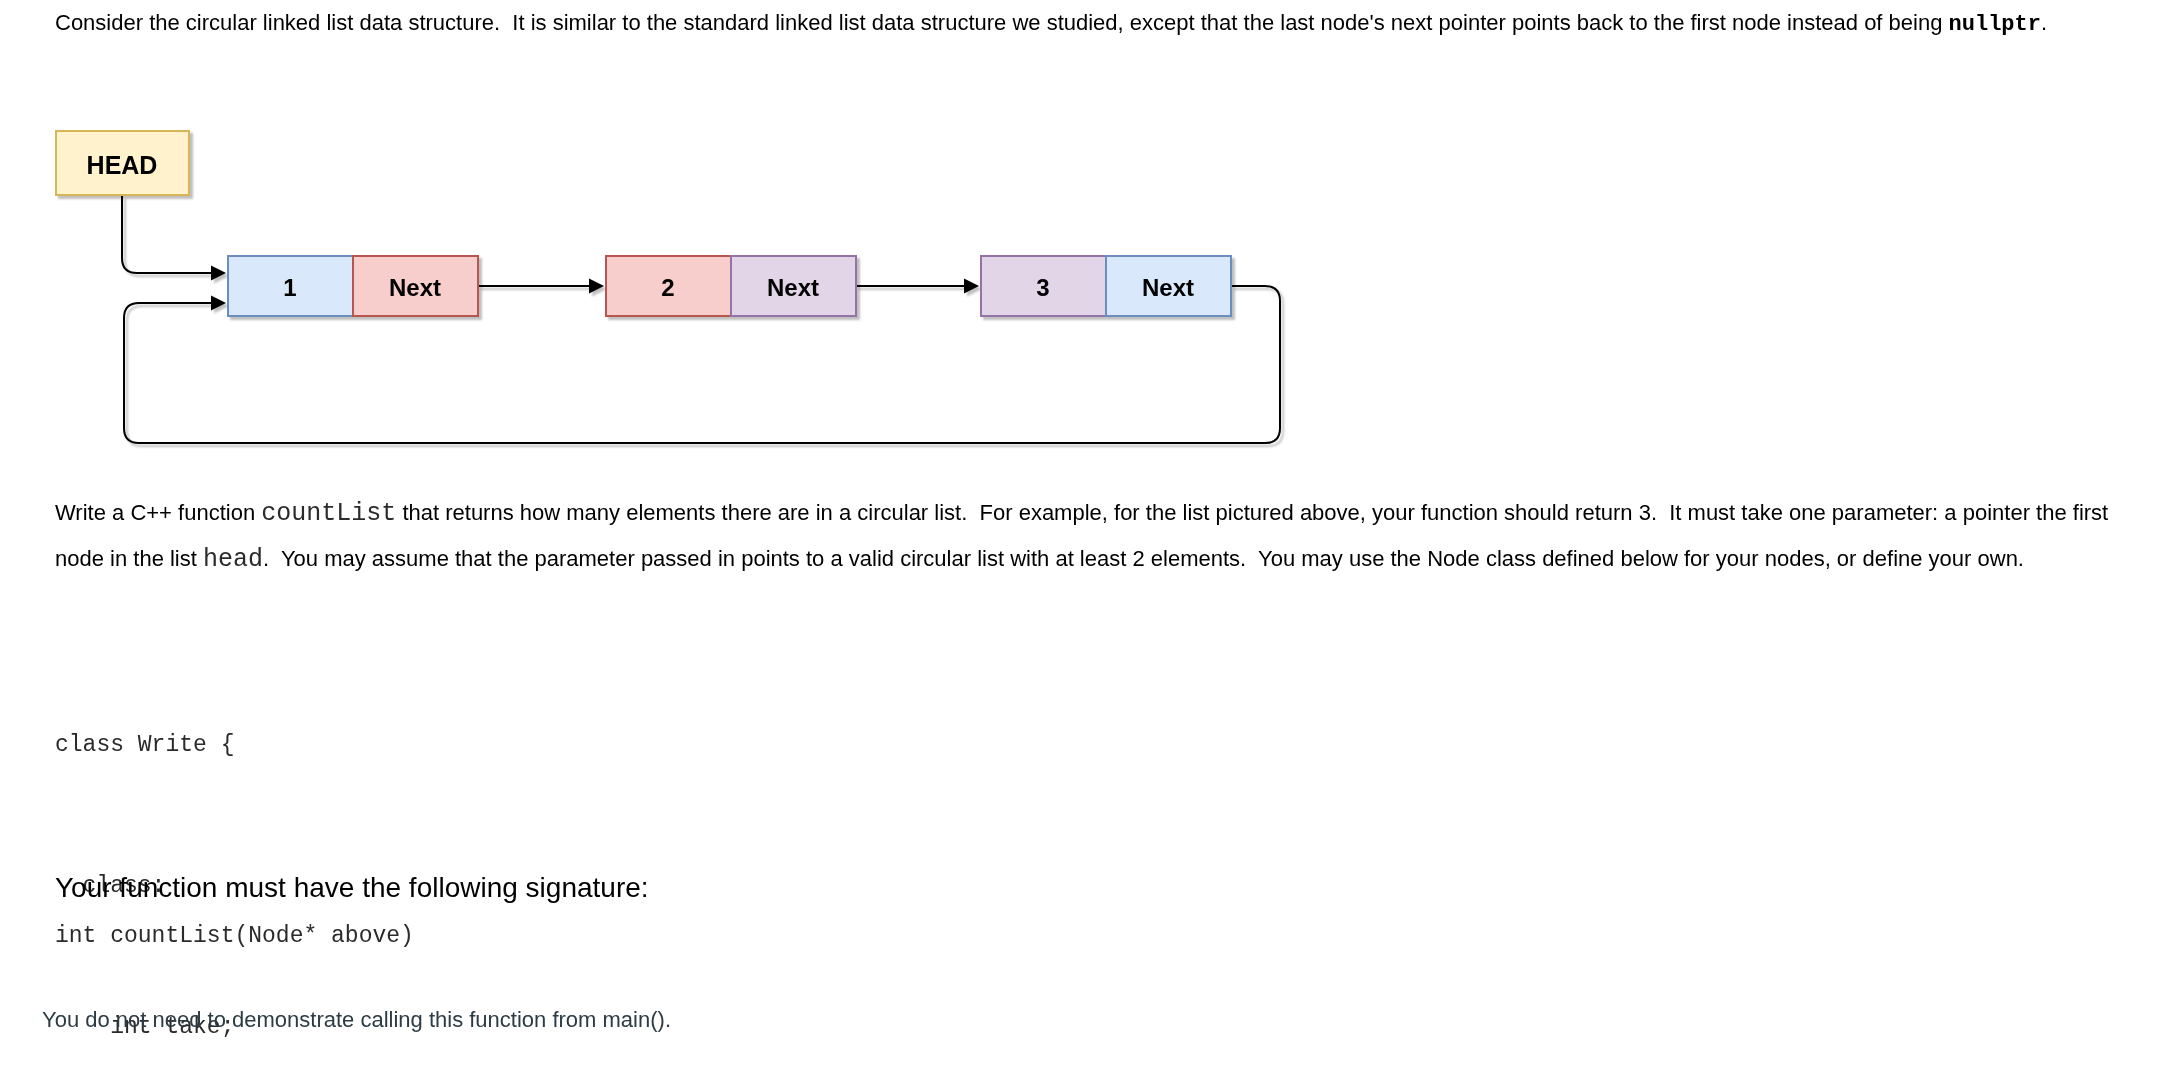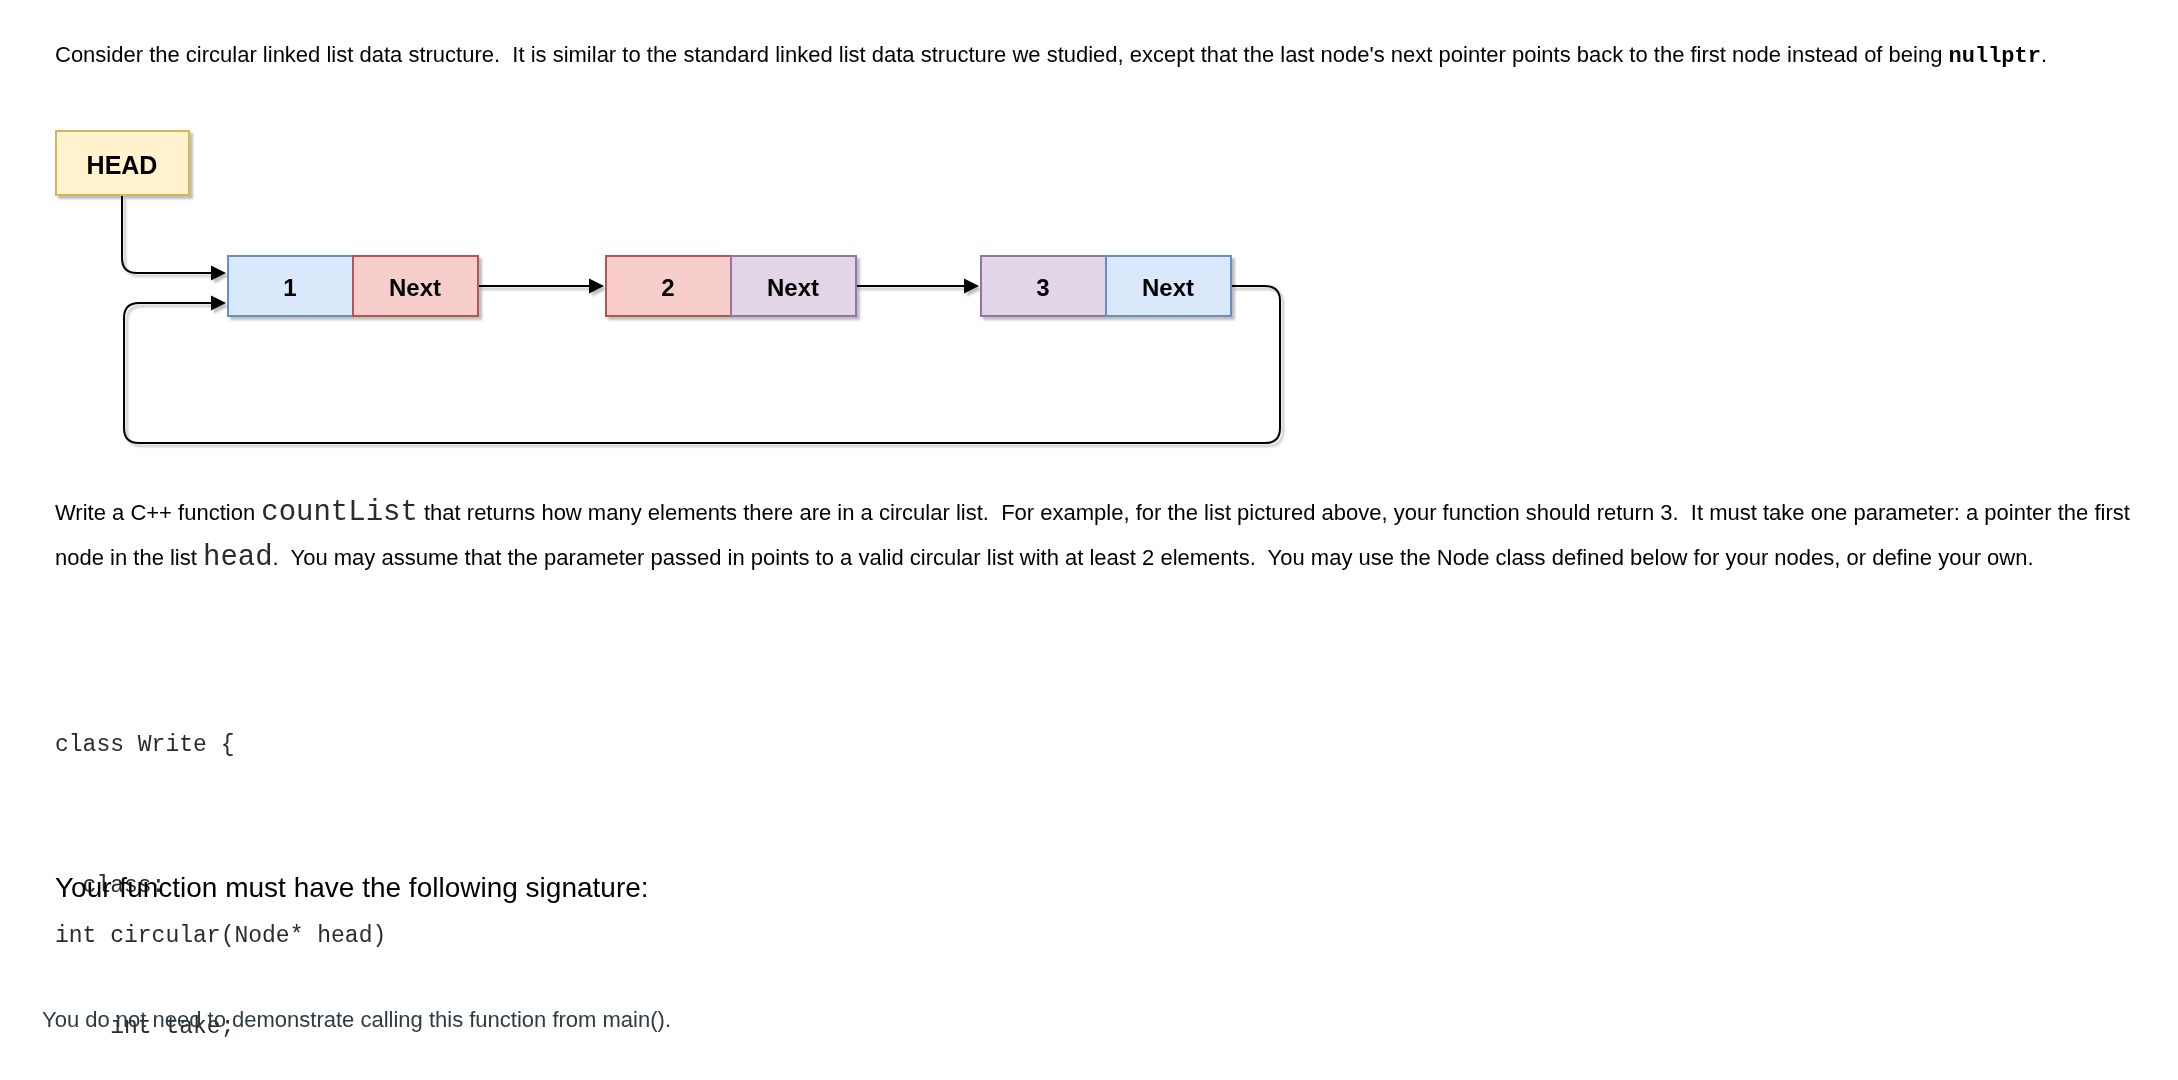--- a/index.html
+++ b/index.html
@@ -6,27 +6,27 @@
   body{
     width:2178px;height:1080px;position:relative;overflow:hidden;
     font-family:"Liberation Sans",sans-serif;color:#000000;
   }
   .para{
     position:absolute;left:55px;width:2100px;
     font-size:22px;line-height:45px;white-space:pre-wrap;
   }
   .mono{
     font-family:"Liberation Mono",monospace;
-    font-size:29px;color:#2b2b2b;
+    font-size:25px;color:#2b2b2b;
   }
   .mono-bold{
     font-family:"Liberation Mono",monospace;
     font-weight:bold;font-size:22px;color:#000;
   }
-  #p1{top:0px;margin-top:32px;}
+  #p1{top:0px;}
   #p2{top:490px;}
   .codeblock{
     position:absolute;left:55px;top:628px;
     font-family:"Liberation Mono",monospace;
     font-size:23px;line-height:47px;color:#2b2b2b;
     white-space:pre;
   }
   #sig-label{position:absolute;left:55px;top:868px;font-size:28px;line-height:40px;}
   #sig-code{position:absolute;left:55px;top:916px;font-family:"Liberation Mono",monospace;font-size:23px;line-height:40px;color:#2b2b2b;white-space:pre;}
   #footer-note{position:absolute;left:42px;top:1000px;font-size:22px;line-height:40px;color:#2d3b45;}
@@ -91,15 +91,15 @@
 
 <div class="codeblock">
   <div>class Write {</div>
   <div>  class:</div>
   <div>    int take;</div>
   
   
 </div>
 
 <div id="sig-label">Your function must have the following signature:</div>
-<div id="sig-code">int circular(Node* head)</div>
+<div id="sig-code">int countList(Node* above)</div>
 
 <div id="footer-note">You do not need to demonstrate calling this function from main().</div>
 
 </body></html>

